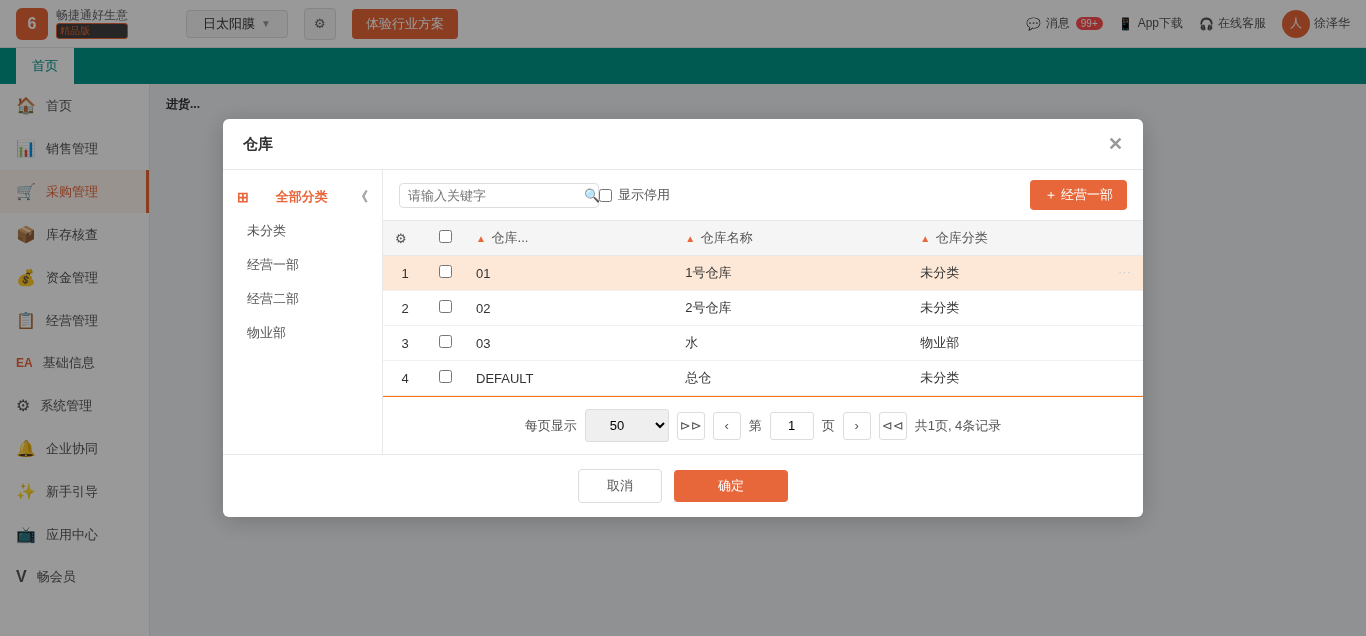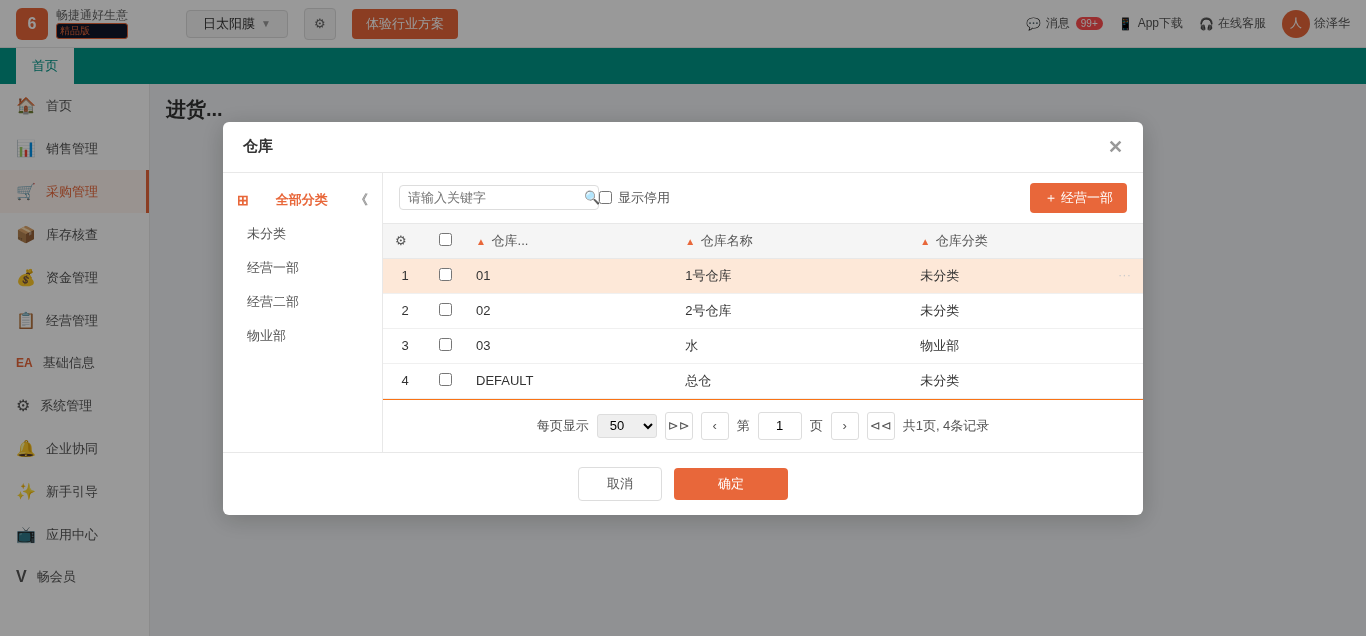--- a/index.html
+++ b/index.html
@@ -23,21 +23,21 @@
       width: 150px;
     }
     .logo-icon {
       width: 32px; height: 32px;
       background: #e8673a;
       border-radius: 6px;
       display: flex; align-items: center; justify-content: center;
       color: #fff; font-weight: bold; font-size: 16px;
     }
     .logo-text { font-size: 12px; color: #666; line-height: 1.3; }
-    .logo-badge { font-size: 10px; color: #e8673a; background: #0f172a; border: 1px solid #e8673a; border-radius: 3px; padding: 0 3px; }
+    .logo-badge { font-size: 10px; color: #e8673a; background: #404040; border: 1px solid #e8673a; border-radius: 3px; padding: 0 3px; }
     .header-middle {
       flex: 1;
       display: flex;
       align-items: center;
       gap: 16px;
       padding-left: 20px;
     }
     .store-selector {
       display: flex; align-items: center; gap: 6px;
       font-size: 13px; color: #333; cursor: pointer;
@@ -111,21 +111,21 @@
     .sidebar-item.active { background: #fff5f0; color: #e8673a; border-right: 3px solid #e8673a; }
     .sidebar-icon { font-size: 16px; }
 
     
     .main-content {
       flex: 1;
       padding: 12px 16px;
       overflow: hidden;
       position: relative;
     }
-    .page-title { font-size: 20px; font-weight: bold; margin-bottom: 9px; }
+    .page-title { font-size: 12px; font-weight: bold; margin-bottom: 9px; }
 
     
     .overlay {
       position: fixed; top: 0; left: 0; right: 0; bottom: 0;
       background: rgba(0,0,0,0.4);
       z-index: 100;
       display: flex; align-items: center; justify-content: center;
     }
 
     
@@ -241,22 +241,22 @@
       width: 28px; height: 28px; border: 1px solid #ddd;
       border-radius: 3px; background: #fff;
       display: flex; align-items: center; justify-content: center;
       cursor: pointer; color: #555;
     }
     .page-input {
       width: 44px; height: 28px; border: 1px solid #ddd;
       border-radius: 3px; text-align: center; font-size: 13px;
     }
     .page-size-select {
-      height: 24px; border: 1px solid #ddd; border-radius: 3px;
-      font-size: 13px; padding: 0 8px;
+      height: 33px; border: 1px solid #ddd; border-radius: 3px;
+      font-size: 13px; padding: 0 20px;
     }
 
     
     .modal-footer {
       display: flex; align-items: center; justify-content: center;
       padding: 14px 20px;
       border-top: 1px solid #e8e8e8;
       gap: 12px;
     }
     .cancel-btn {

